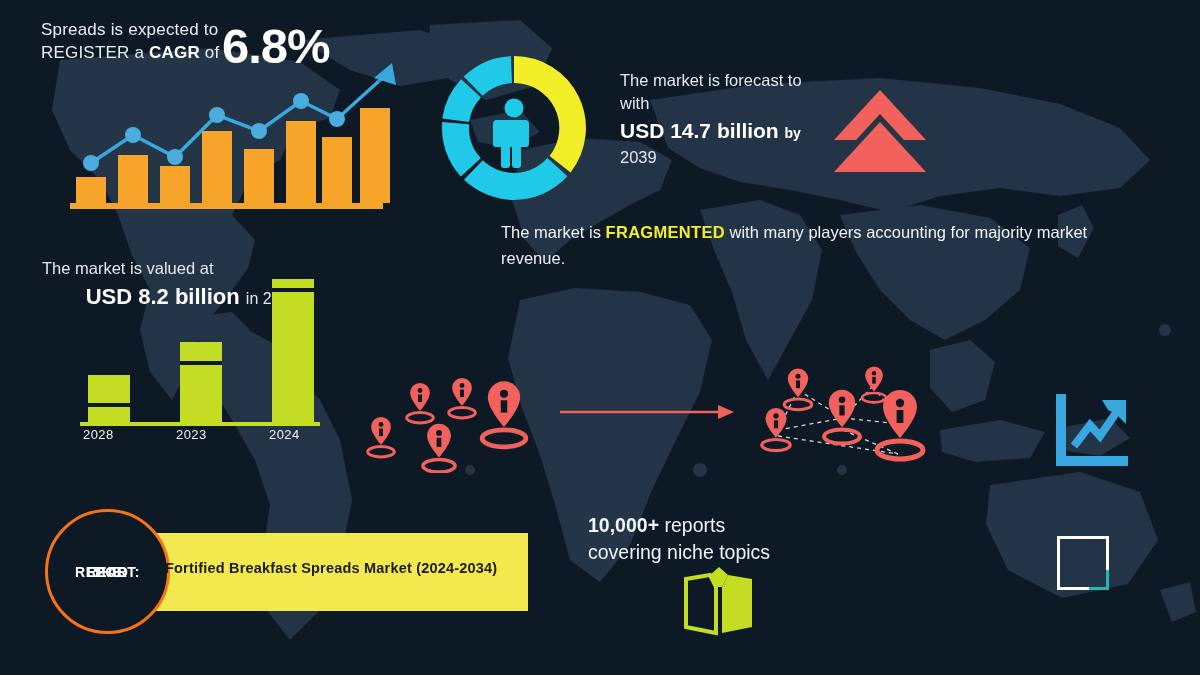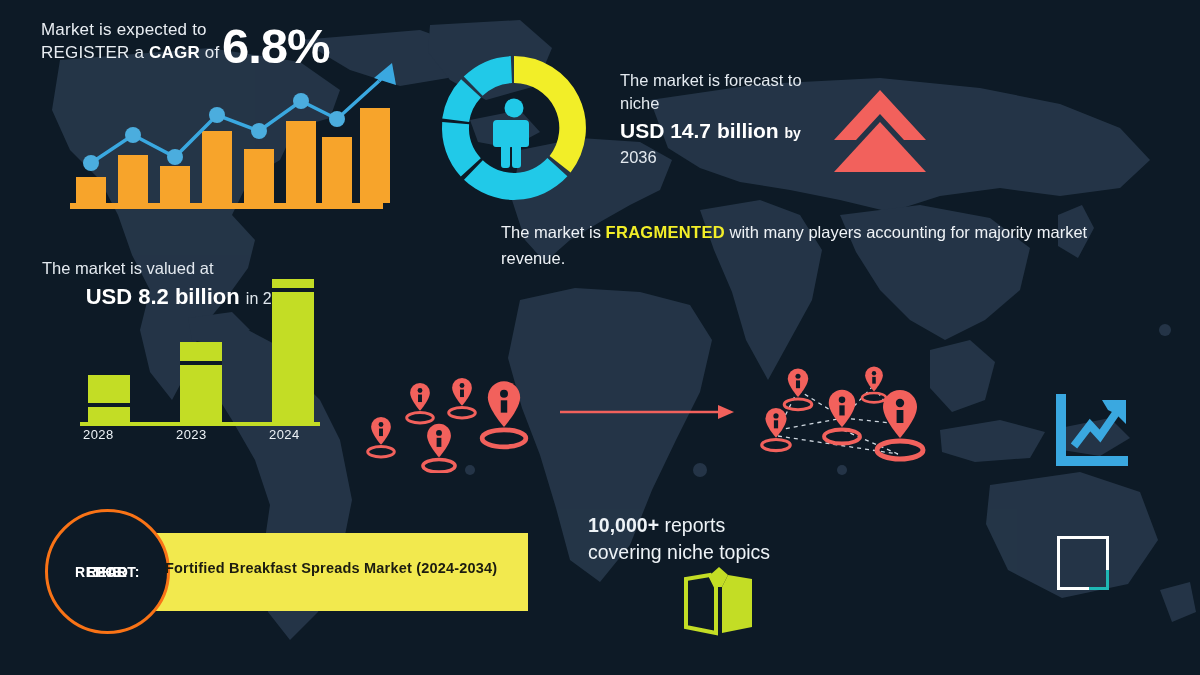--- a/index.html
+++ b/index.html
@@ -81,21 +81,21 @@
       <path d="M1058 215 L1082 205 L1094 228 L1078 258 L1058 246 Z"></path>
 
       <circle cx="700" cy="470" r="7"></circle>
       <circle cx="470" cy="470" r="5"></circle>
       <circle cx="842" cy="470" r="5"></circle>
       <circle cx="1165" cy="330" r="6"></circle>
     </g>
   </svg>
 
   <div class="abs" style="left:41px;top:18px;width:280px;">
-    <div class="t-cagr-line">Market is expected to</div>
+    <div class="t-cagr-line">Spreads is expected to</div>
     <div class="t-cagr-line">
       <span>REGISTER a </span><b>CAGR</b><span> of</span>
     </div>
   </div>
   <div class="abs t-bignum" style="left:222px;top:22px;">6.8%</div>
 
   <div class="abs" style="left:70px;top:85px;width:310px;height:118px;">
     <div style="position:absolute;left:0;bottom:0;width:310px;height:100px;">
       <div class="obar" style="left:6px;width:30px;height:26px;"></div>
       <div class="obar" style="left:48px;width:30px;height:48px;"></div>
@@ -135,26 +135,26 @@
 
       <g fill="#21c9e8">
         <circle cx="0" cy="-20" r="9.5"></circle>
         <path d="M-11,-8 h22 a4,4 0 0 1 4,4 v20 a3,3 0 0 1 -3,3 h-5 v18 a3,3 0 0 1 -3,3 h-3 a3,3 0 0 1 -3,-3 v-18 h-2 v18 a3,3 0 0 1 -3,3 h-3 a3,3 0 0 1 -3,-3 v-18 h-5 a3,3 0 0 1 -3,-3 v-20 a4,4 0 0 1 4,-4 z"></path>
       </g>
     </g>
   </svg>
 
   <div class="abs" style="left:620px;top:69px;width:250px;">
     <div class="t-sm">The market is forecast to</div>
-    <div class="t-sm">niche</div>
+    <div class="t-sm">with</div>
     <div class="t-bold" style="margin-top:4px;">
       <span>USD 14.7 billion</span>
       <span class="lite">by</span>
     </div>
-    <div class="t-sm" style="margin-top:3px;">2036</div>
+    <div class="t-sm" style="margin-top:3px;">2039</div>
   </div>
 
   <svg class="abs" style="left:832px;top:88px;width:96px;height:86px;" viewBox="0 0 96 86">
     <path d="M48 2 L94 52 L72 52 L48 26 L24 52 L2 52 Z" fill="#f2615c"></path>
     <path d="M48 34 L94 84 L2 84 Z" fill="#f2615c"></path>
   </svg>
 
   <div class="abs t-frag" style="left:501px;top:219px;width:630px;">
     <span>The market is </span><span class="hl">FRAGMENTED</span><span> with many players accounting for majority market revenue.</span>
   </div>

